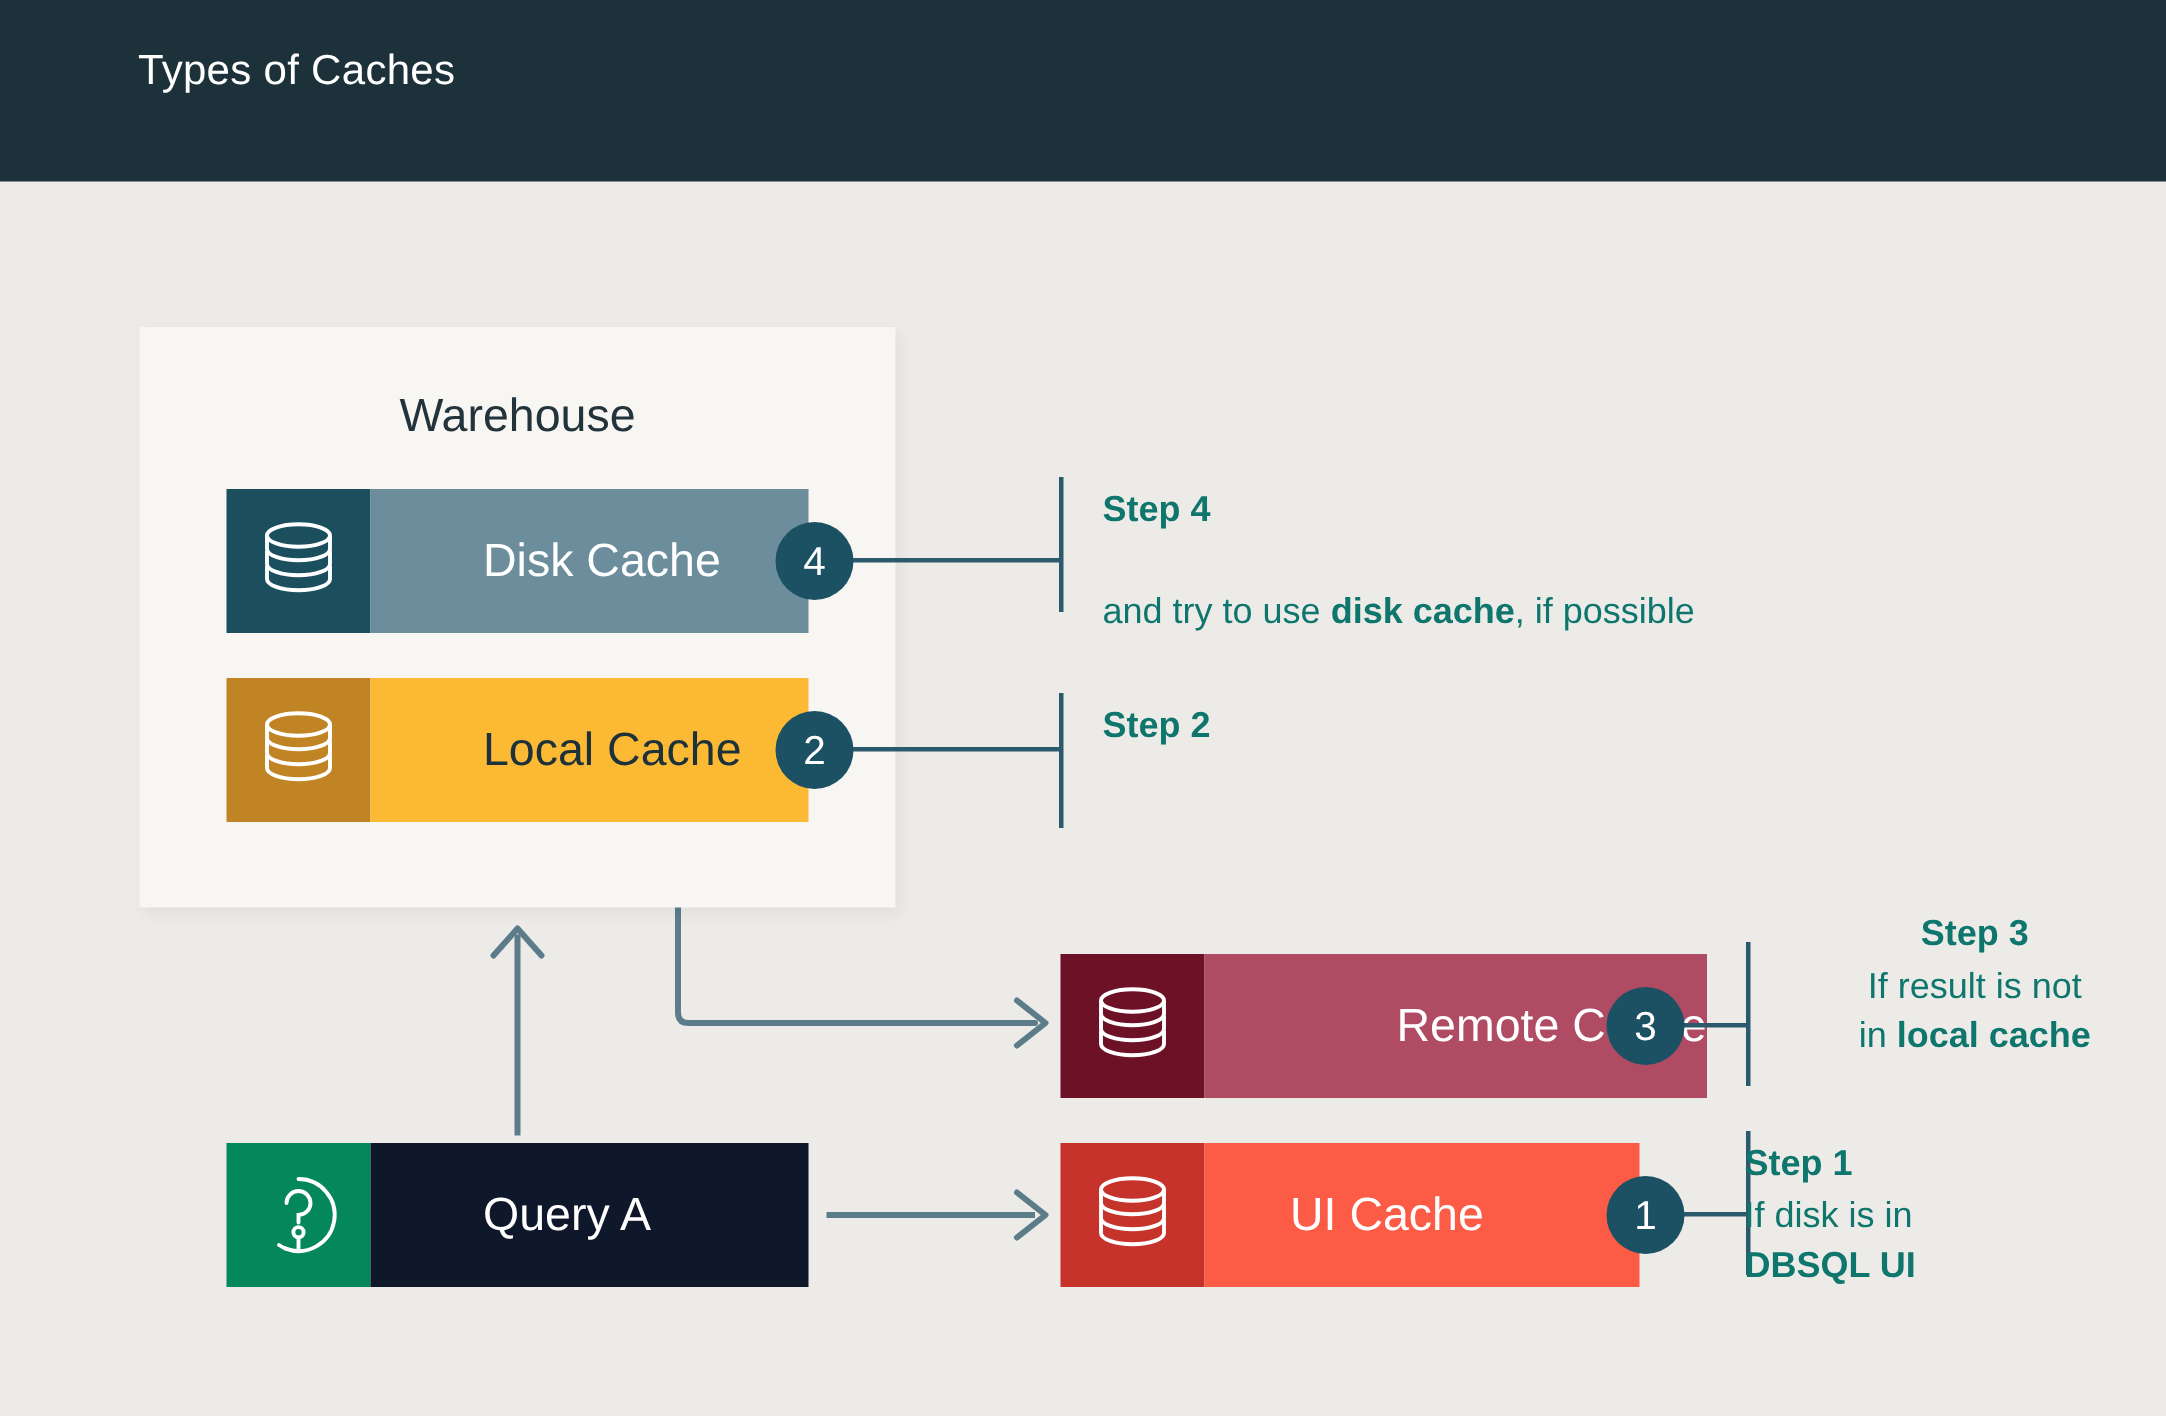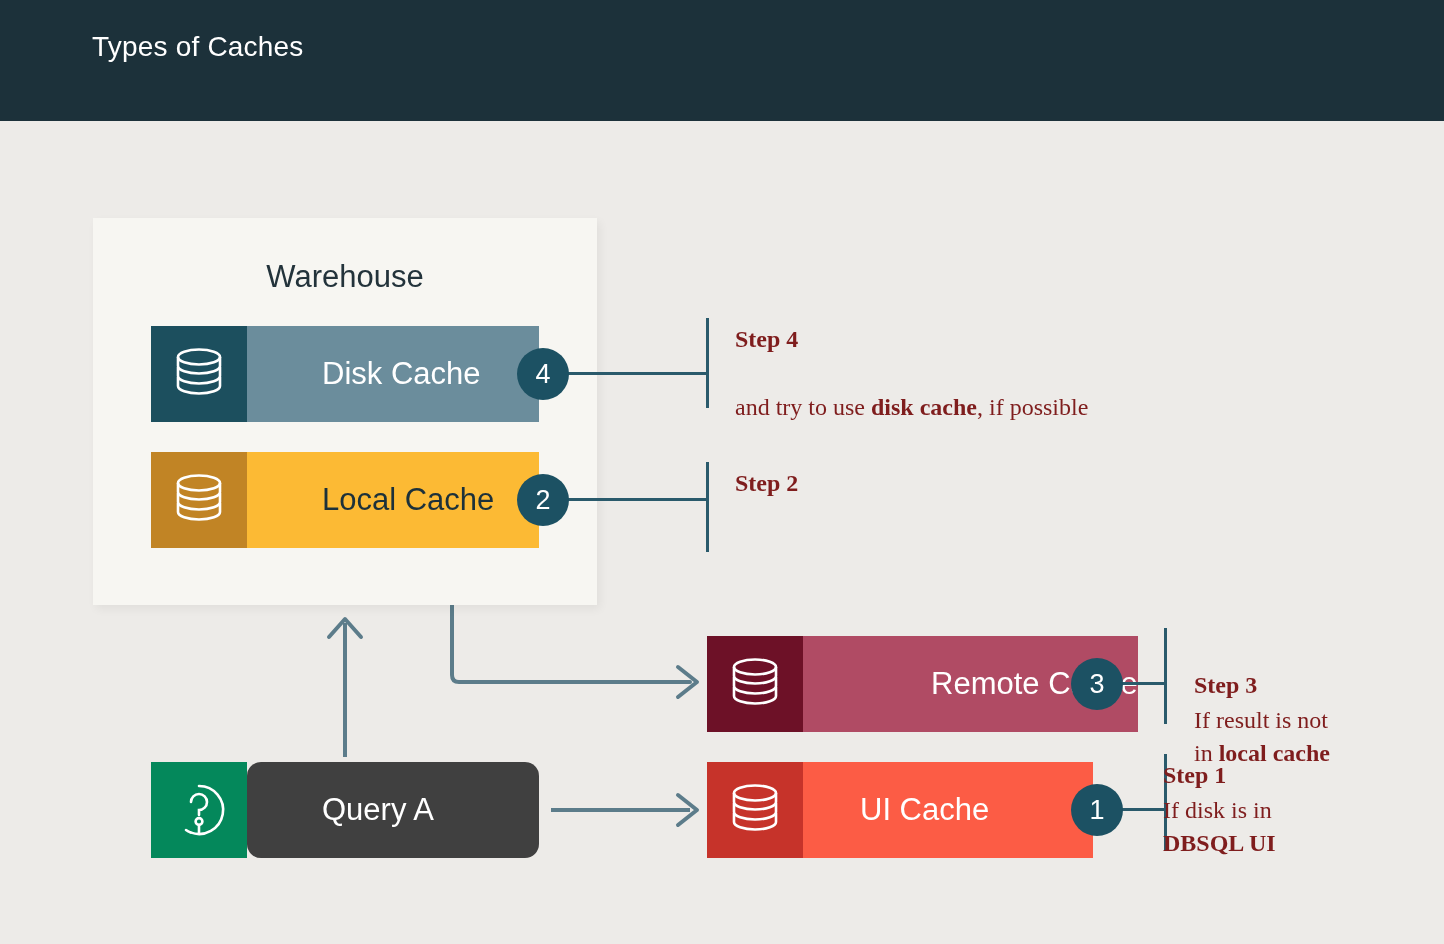--- a/index.html
+++ b/index.html
@@ -99,21 +99,21 @@
   #bar-remote .bar-body { background: #B04B64; }
   #bar-remote .bar-label{ color: #FFFFFF; margin-left: 128px; }
 
   #bar-ui         { left: 707px; top: 762px; width: 386px; }
   #bar-ui .bar-icon { background: #C6332A; }
   #bar-ui .bar-body { background: #FC5C45; }
   #bar-ui .bar-label{ color: #FFFFFF; margin-left: 57px; }
 
   #bar-query      { left: 151px; top: 762px; width: 388px; }
   #bar-query .bar-icon { background: #04885B; }
-  #bar-query .bar-body { background: #404040; border-radius: 14px; }
+  #bar-query .bar-body { background: #0f172a; }
   #bar-query .bar-label{ color: #FFFFFF; margin-left: 75px; }
 
   
   .badge {
     position: absolute;
     width: 52px;
     height: 52px;
     border-radius: 50%;
     background: #1C5163;
     color: #FFFFFF;
@@ -145,39 +145,38 @@
   #rule-right-1 { left: 1164px; top: 754px; height: 96px; }
 
   #link-4 { left: 560px; top: 372px; width: 148px; }
   #link-2 { left: 560px; top: 498px; width: 148px; }
   #link-3 { left: 1113px; top: 682px; width: 53px; }
   #link-1 { left: 1113px; top: 808px; width: 53px; }
 
   
   .step {
     position: absolute;
-    color: #7f1d1d;
-    font-family: Liberation Serif, serif;
+    color: #0f766e;
   }
   .step-title {
     font-size: 24px;
     font-weight: bold;
     margin-bottom: 5px;
     white-space: nowrap;
   }
   .step-body {
     font-size: 24px;
     font-weight: 400;
     line-height: 1.37;
   }
   .step-body b { font-weight: bold; }
 
   #step-4 { left: 735px; top: 326px; width: 500px; }
   #step-2 { left: 735px; top: 470px; width: 500px; }
-  #step-3 { left: 1194px; top: 672px; width: 245px; }
+  #step-3 { left: 1194px; top: 609px; width: 245px; text-align: center; }
   #step-1 { left: 1163px; top: 762px; width: 245px; }
 
   
   #arrows {
     position: absolute;
     left: 0; top: 0;
     width: 1444px;
     height: 944px;
     pointer-events: none;
   }

